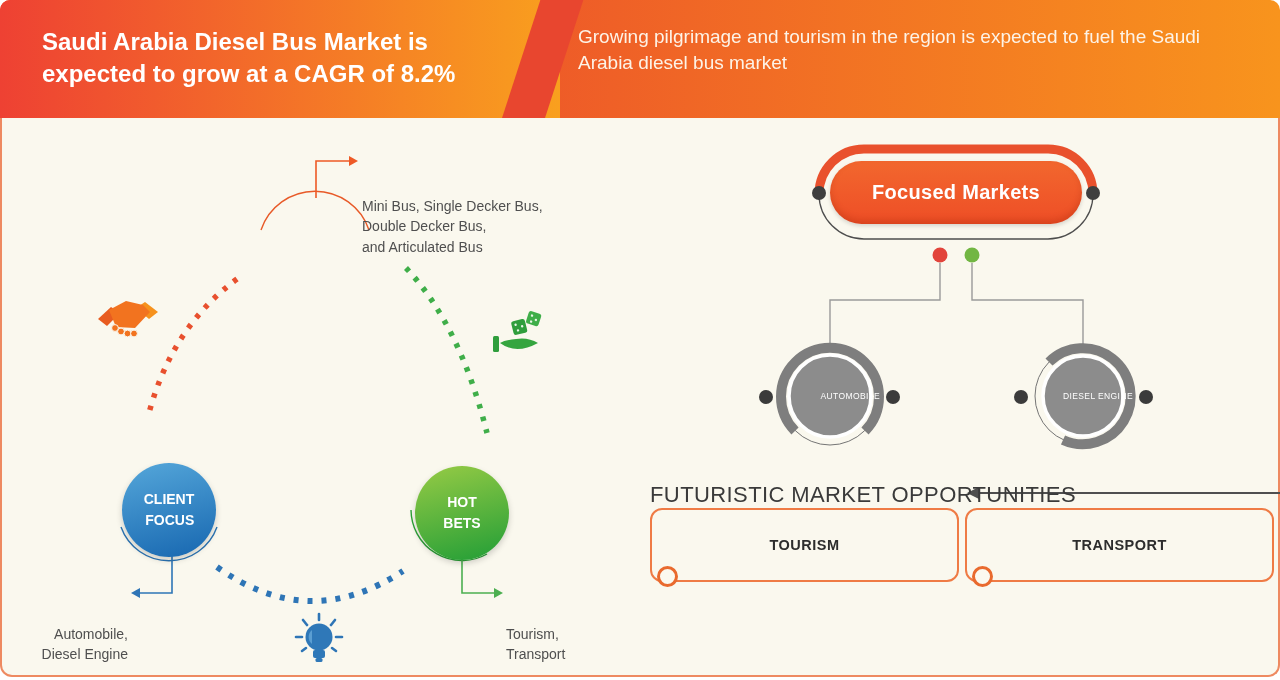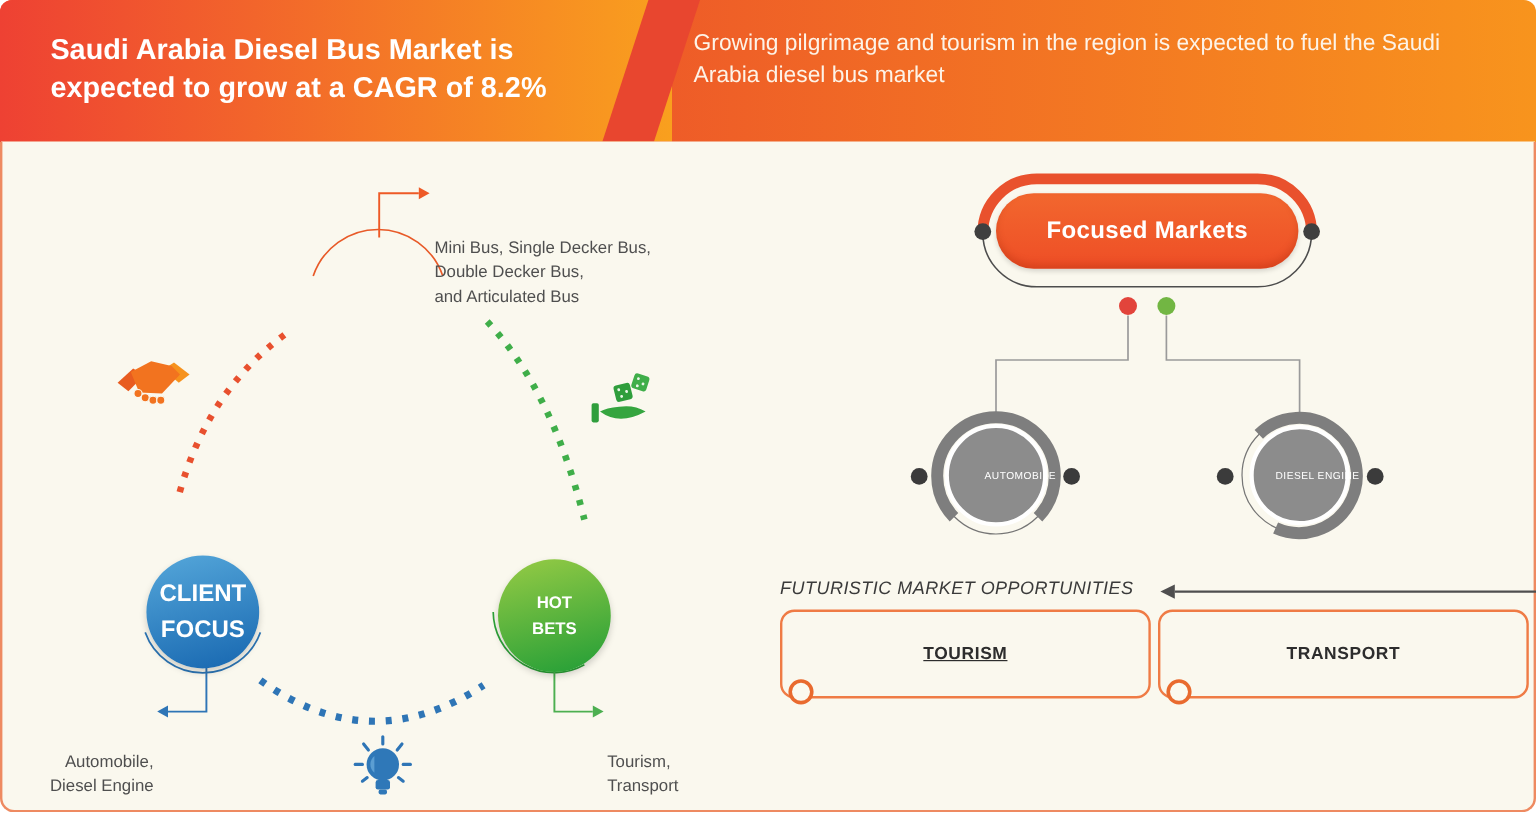--- a/index.html
+++ b/index.html
@@ -28,22 +28,22 @@
   svg.overlay{position:absolute;left:0;top:0;z-index:1;}
 
   
   .node{position:absolute;z-index:2;border-radius:50%;display:flex;
         align-items:center;justify-content:center;text-align:center;
         color:#fff;font-weight:bold;white-space:pre-line;
         box-shadow:0 3px 6px rgba(0,0,0,.18);}
   #node-cp{left:262px;top:196px;width:106px;height:106px;font-size:13.5px;
         letter-spacing:.3px;line-height:1.5;
         background:linear-gradient(165deg,#f69a4d 0%,#ec5220 90%);}
-  #node-cf{left:122px;top:463px;width:94px;height:94px;font-size:20px;
-        line-height:1.5;background:linear-gradient(165deg,#55a7da 0%,#1d6db4 90%);}
+  #node-cf{left:122px;top:463px;width:94px;height:94px;font-size:14px;
+        line-height:1.5;background:linear-gradient(165deg,#55a7da 0%,#1d6db4 90%);text-align:right;}
   #node-hb{left:415px;top:466px;width:94px;height:94px;font-size:14px;
         line-height:1.5;background:linear-gradient(165deg,#97cb45 0%,#2da238 90%);}
 
   .annotation{position:absolute;z-index:2;font-size:14px;color:#4f4f4f;
         line-height:1.45;white-space:pre-line;margin-top:44px;}
   #ann-cp{left:362px;top:152px;}
   #ann-cf{left:18px;top:580px;width:110px;text-align:right;}
   #ann-hb{left:506px;top:580px;}
 
   .icon-wrap{position:absolute;z-index:2;}
@@ -54,27 +54,27 @@
         font-size:20px;letter-spacing:.3px;display:flex;align-items:center;
         justify-content:center;
         background:linear-gradient(180deg,#f2672e 0%,#ee4e26 100%);
         box-shadow:inset 0 -4px 6px rgba(150,30,0,.25),0 2px 4px rgba(0,0,0,.15);}
   .gray-label{position:absolute;z-index:2;width:100px;text-align:right;
         color:#fff;font-size:8.5px;letter-spacing:.4px;}
   #lbl-auto{left:780px;top:391px;}
   #lbl-diesel{left:1033px;top:391px;}
 
   
-  .opp-title{position:absolute;z-index:2;left:650px;top:482px;font-size:15px;
-        color:#3a3a3a;letter-spacing:.4px;font-weight:500;font-style:italic;}
+  .opp-title{position:absolute;z-index:2;left:650px;top:482px;font-size:22px;
+        color:#3a3a3a;letter-spacing:.4px;font-weight:500;}
   .opp-box{position:absolute;z-index:2;top:508px;width:305px;height:70px;
         border:2px solid #ef7b45;border-radius:12px;display:flex;
         align-items:center;justify-content:center;font-weight:bold;
         font-size:14.5px;color:#2d2d2d;letter-spacing:.5px;}
-  #box-tourism{left:650px;text-decoration:underline;}
+  #box-tourism{left:650px;}
   #box-transport{left:965px;}
   .ring{position:absolute;z-index:3;width:15px;height:15px;border-radius:50%;
         border:3.5px solid #e96a2e;background:#fbf9ef;}
   #ring-tourism{left:657px;top:566px;}
   #ring-transport{left:972px;top:566px;}
 </style>
 </head>
 <body>
 
 <div id="app">

